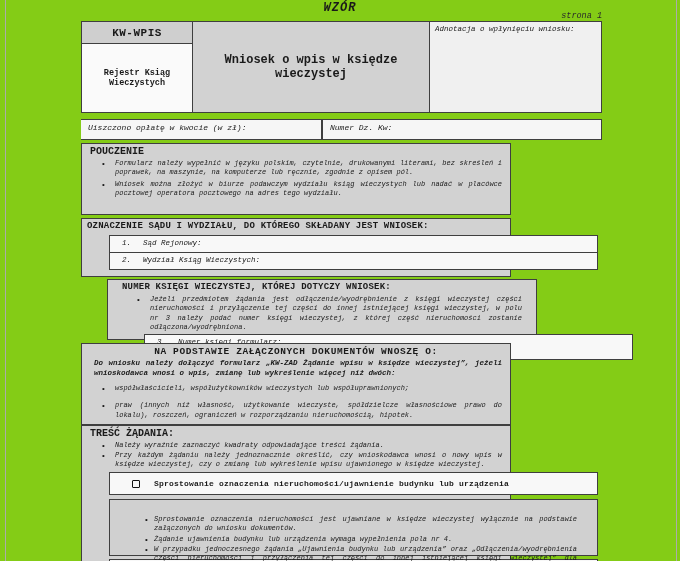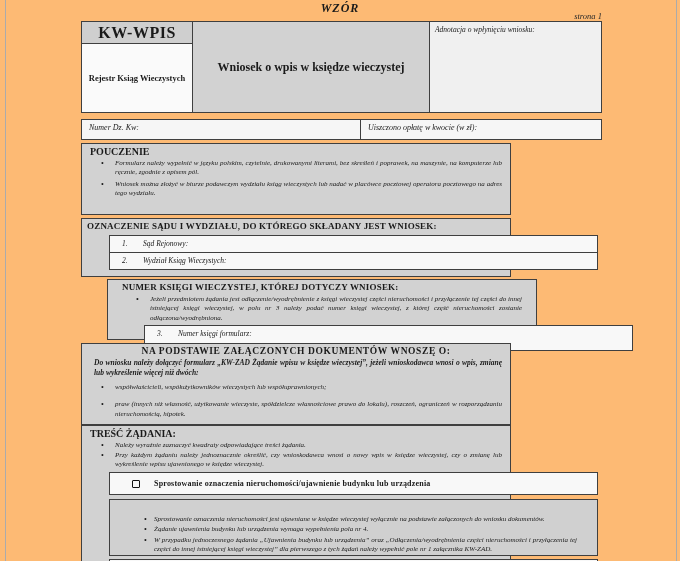--- a/index.html
+++ b/index.html
@@ -1,36 +1,36 @@
 <!DOCTYPE html>
 <html><head>
 <meta charset="utf-8">
 <style>
   * { box-sizing: border-box; }
   html,body { margin:0; padding:0; background:#fff; }
   .page {
     position:relative; width:680px; height:561px; overflow:hidden;
-    background:#fdba74; color:#1a1a1a;
-    font-family:Liberation Serif, serif;
+    background:#84cc16; color:#1a1a1a;
+    font-family:Liberation Mono, monospace;
   }
   .edge-line { position:absolute; top:0; width:1px; height:561px; background:#ababab; }
   .edge-line.left  { left:5px; }
   .edge-line.right { left:676px; }
 
   .wzor { position:absolute; top:1px; left:0; width:680px; text-align:center;
           font-weight:700; font-style:italic; font-size:12px; letter-spacing:1px; }
   .strona { position:absolute; top:11px; left:81px; width:521px; text-align:right;
             font-style:italic; font-size:8.5px; color:#2a2a2a; }
 
   
   .hdr { position:absolute; top:21px; left:81px; width:521px; height:92px; display:flex; }
   .hdr-left { width:112px; border:1px solid #3f3f3f; display:flex; flex-direction:column; background:#fafafa; }
   .hdr-code { height:22px; background:#cfcfcf; border-bottom:1px solid #3f3f3f;
               display:flex; align-items:center; justify-content:center;
-              font-weight:700; font-size:16px; letter-spacing:.5px;text-align:right; }
+              font-weight:700; font-size:11px; letter-spacing:.5px;text-align:right; }
   .hdr-reg { flex:1; display:flex; align-items:center; justify-content:center;
              font-weight:700; font-size:8.5px; text-align:center; padding:0 4px; }
   .hdr-title { width:237px; border:1px solid #3f3f3f; border-left:none; background:#d2d2d2;
                display:flex; align-items:center; justify-content:center; text-align:center;
                font-weight:700; font-size:12px; padding:0 14px; }
   .hdr-annot { flex:1; border:1px solid #3f3f3f; border-left:none; background:#f0f0f0;
                font-style:italic; font-size:7.5px; padding:3px 5px; }
 
   
   .refrow { position:absolute; top:119px; left:81px; width:521px; height:21px; display:flex; }
@@ -108,25 +108,25 @@
       <div class="hdr-code">KW-WPIS</div>
       <div class="hdr-reg">Rejestr Ksiąg Wieczystych</div>
     </div>
     <div class="hdr-title">Wniosek o wpis w księdze wieczystej</div>
     <div class="hdr-annot">
       <span>Adnotacja o wpłynięciu wniosku:</span>
     </div>
   </div>
 
   <div class="refrow">
+    <div class="refcell c2">
+      <span>Uiszczono opłatę w kwocie (w zł):</span>
+    </div>
     <div class="refcell c1">
       <span>Numer Dz. Kw:</span>
-    </div>
-    <div class="refcell c2">
-      <span>Uiszczono opłatę w kwocie (w zł):</span>
     </div>
   </div>
 
   <div class="sec" id="pouczenie">
     <div class="sec-title">POUCZENIE</div>
     <ul class="blist">
         <li>Formularz należy wypełnić w języku polskim, czytelnie, drukowanymi literami, bez skreśleń i poprawek, na maszynie, na komputerze lub ręcznie, zgodnie z opisem pól.</li>
         <li>Wniosek można złożyć w biurze podawczym wydziału ksiąg wieczystych lub nadać w placówce pocztowej operatora pocztowego na adres tego wydziału.</li>
       </ul>
   </div>

